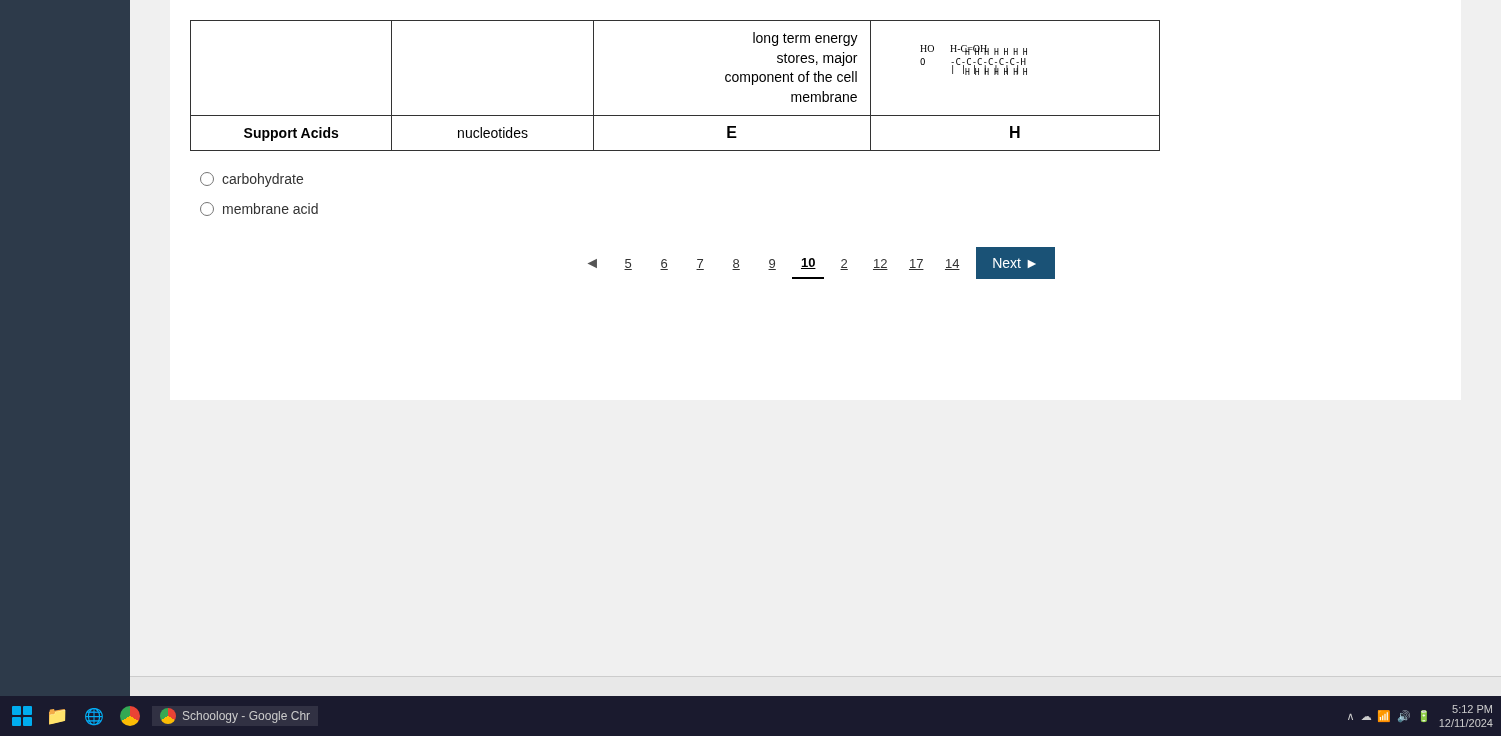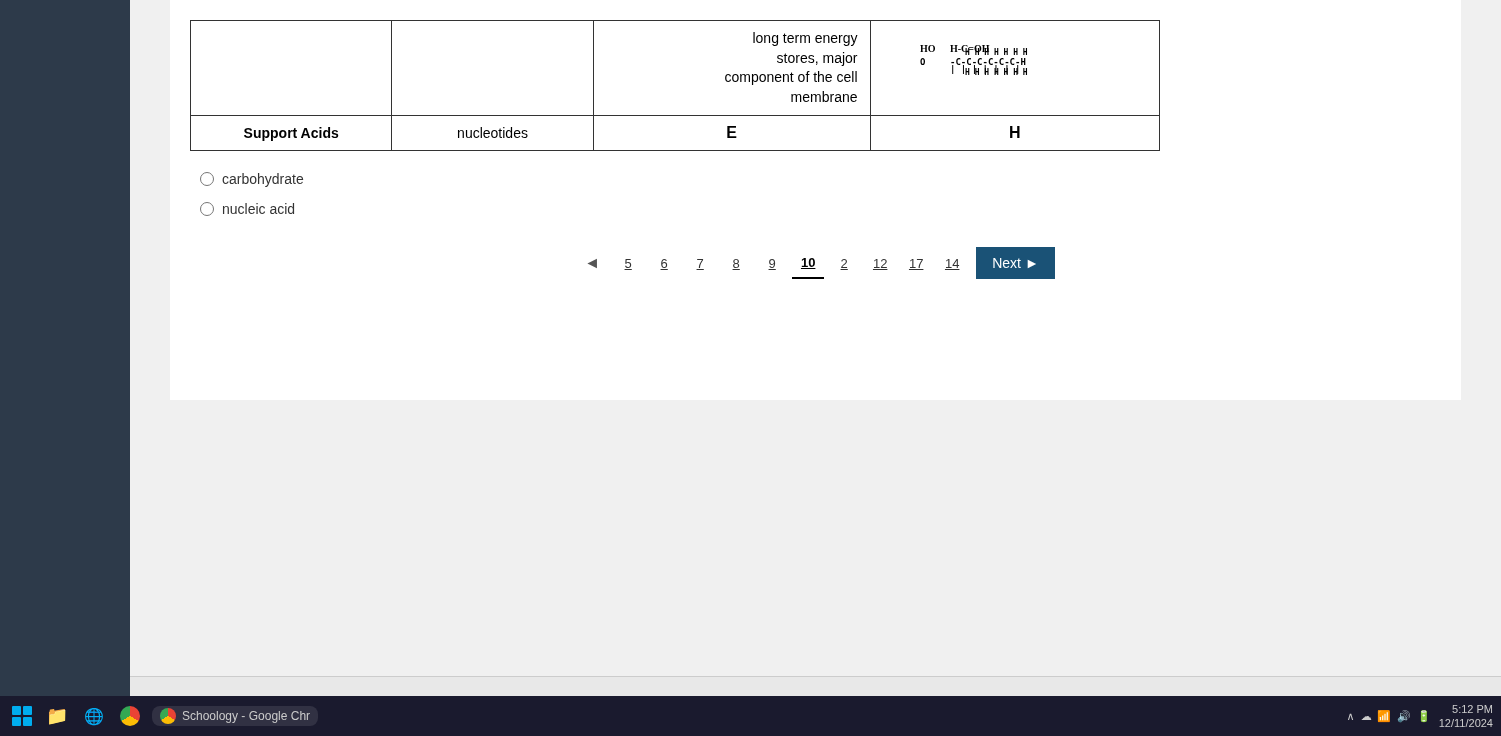--- a/index.html
+++ b/index.html
@@ -234,21 +234,21 @@
       font-size: 16px;
       color: #0078d4;
     }
 
     .schoology-taskbar {
       display: flex;
       align-items: center;
       gap: 6px;
       background: rgba(255,255,255,0.1);
       padding: 2px 8px;
-      border-radius: 8px;
+      border-radius: 0;
       cursor: pointer;
     }
 
     .taskbar-sys-icons {
       display: flex;
       align-items: center;
       gap: 6px;
     }
 
     .right-panel-arrow {
@@ -289,21 +289,21 @@
       <div class="table-wrapper">
         <table>
           <tbody>
 
             <tr class="lipid-row">
               <td style="width:160px;"></td>
               <td style="width:160px;"></td>
               <td class="description-cell" style="width:220px;">
                 <span>long term energy<br>stores, major<br>component of the cell<br>membrane</span>
               </td>
-              <td style="width:230px; padding:4px;font-weight:bold;">
+              <td style="width:230px; padding:4px;">
                 
                 <svg width="200" height="60">
 
                   <text x="5" y="15" font-size="10" font-family="serif">HO</text>
 
                   <text x="35" y="15" font-size="10" font-family="serif">H-C=OH</text>
 
                   <text x="5" y="28" font-size="9" font-family="monospace">O</text>
 
                   <text x="35" y="28" font-size="9" font-family="monospace">-C-C-C-C-C-C-H</text>
@@ -336,21 +336,21 @@
       </div>
     </div>
 
     <div class="radio-options">
       <div class="radio-option">
         <input type="radio" name="answer" value="carbohydrate" style="">
         <label>carbohydrate</label>
       </div>
       <div class="radio-option">
         <input type="radio" name="answer" value="nucleic acid" style="">
-        <label>nucleic acid</label>
+        <label>membrane acid</label>
       </div>
     </div>
 
     <div class="pagination-section">
       <button class="page-btn arrow">◄</button>
       <button class="page-btn">5</button>
       <button class="page-btn">6</button>
       <button class="page-btn">7</button>
       <button class="page-btn">8</button>
       <button class="page-btn">9</button>

